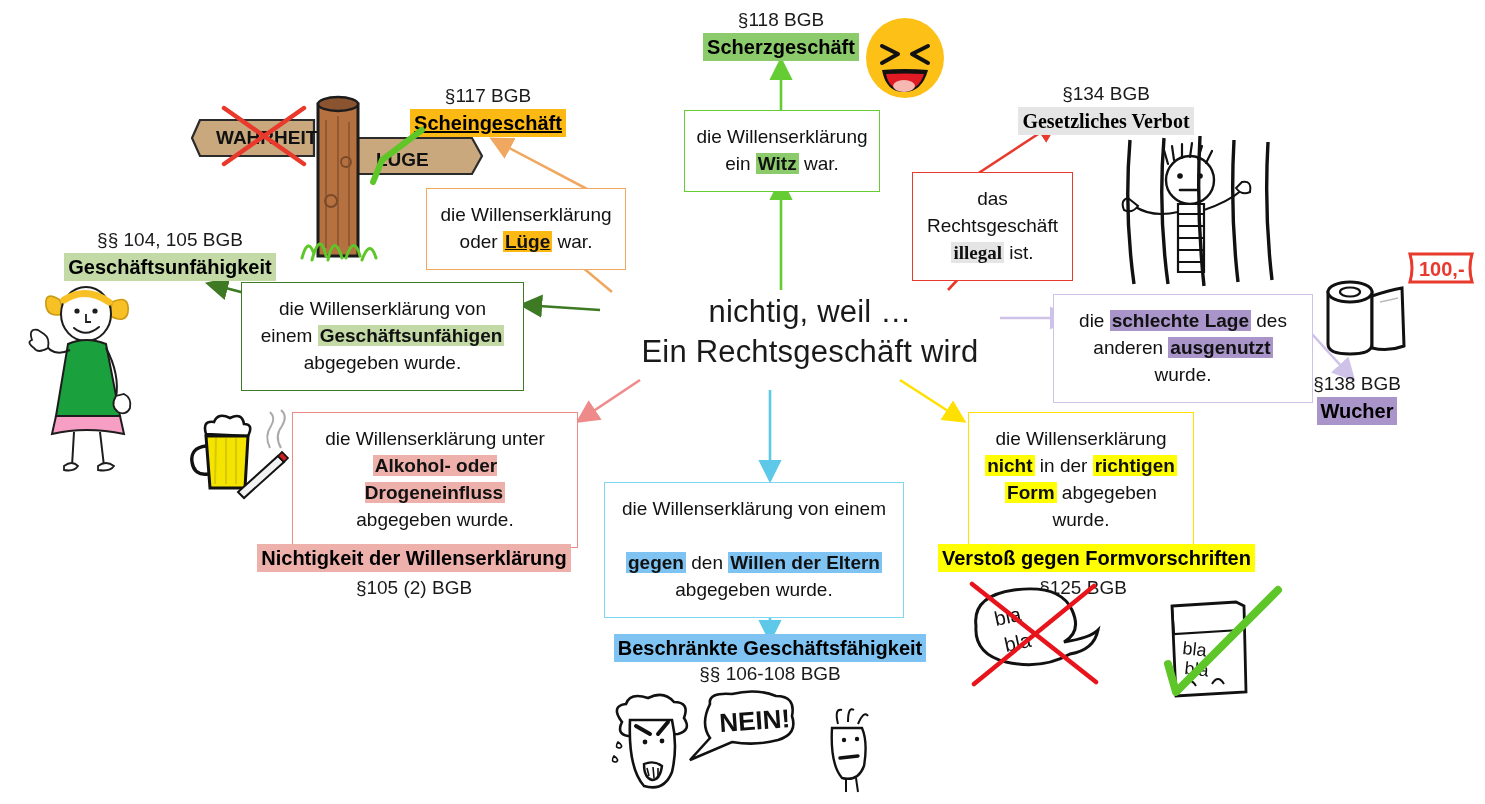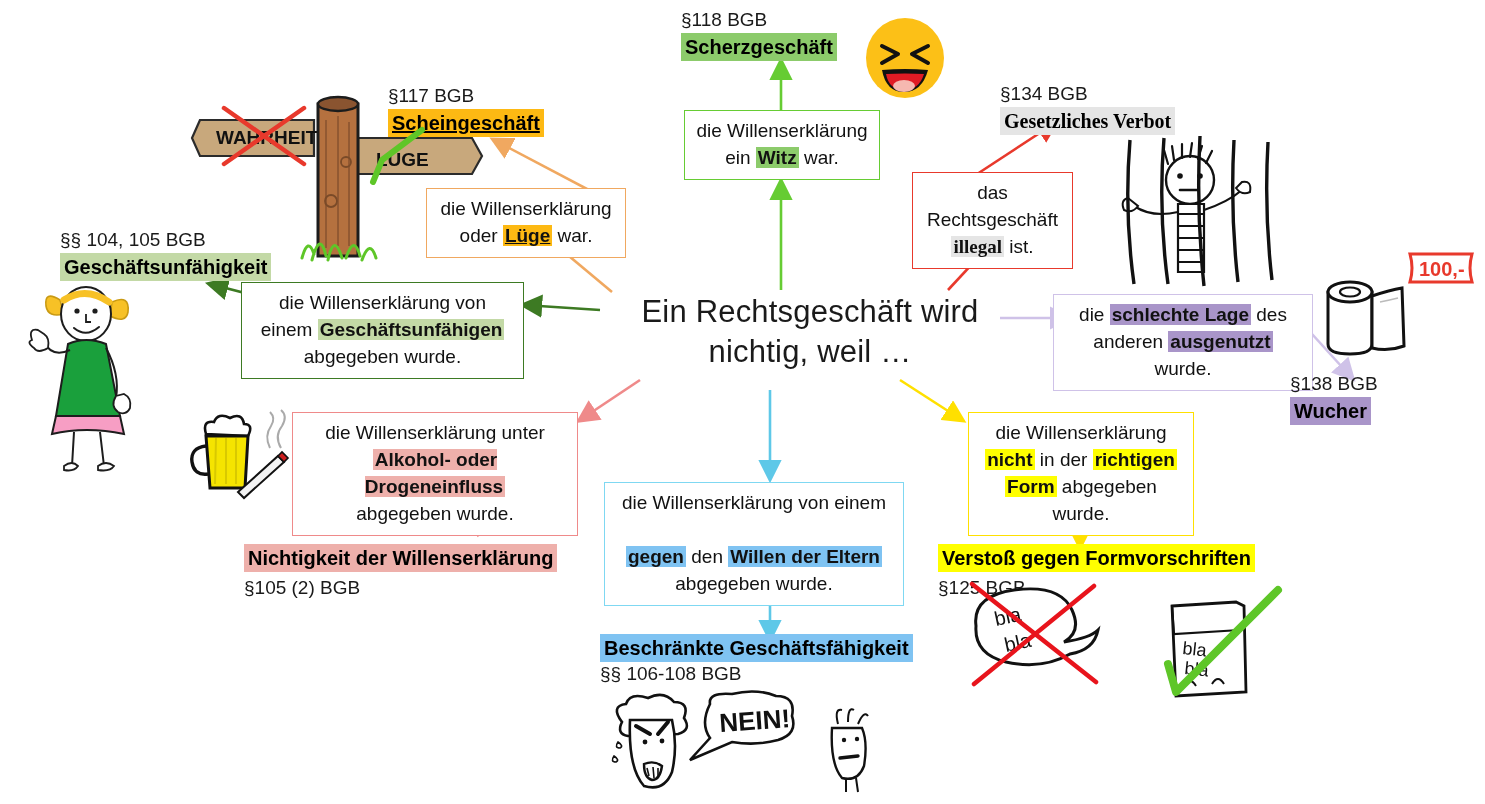--- a/index.html
+++ b/index.html
@@ -10,21 +10,21 @@
     font-family: "Liberation Sans", sans-serif;
     color: #000000;
   }
   .stage { position: absolute; inset: 0; }
   svg.arrows { position: absolute; left: 0; top: 0; width: 1485px; height: 804px; pointer-events: none; }
   svg.art { position: absolute; overflow: visible; }
 
   .box {
     position: absolute; background: #ffffff;
     border: 1.6px solid #000; text-align: center;
-    line-height: 1.42; padding: 7px 10px;
+    line-height: 1.42; padding: 13px 10px;
     font-size: 19px; color: #111;
   }
   .box b { font-weight: 700; padding: 0 2px; }
 
   .center-title {
     position: absolute; text-align: center;
     font-size: 31px; line-height: 1.3; color: #1a1a1a; font-weight: 400;
     letter-spacing: .2px;
   }
 
@@ -40,21 +40,21 @@
 
   .h-green  { background: #8ccb6b; }
   .h-orange { background: #fdb913; text-decoration: underline; }
   .h-red    { background: #e5e5e5; font-family: Liberation Serif, serif; }
   .h-lgreen { background: #c3d9a6; }
   .h-rose   { background: #eeb0ab; }
   .h-blue   { background: #7fc3f2; }
   .h-yellow { background: #ffff00; }
   .h-purple { background: #a995c9; }
 
-  .lbl { position: absolute; line-height: 1.3; white-space: nowrap; }
+  .lbl { position: absolute; text-align: center; line-height: 1.3; white-space: nowrap; }
   .lbl .sec { font-size: 19px; color: #1a1a1a; display: block; }
   .lbl .ttl { font-size: 20px; font-weight: 700; padding: 1px 4px; display: inline-block; }
 </style>
 </head>
 <body>
 
 <div class="stage">
 
   <svg class="arrows" viewBox="0 0 1485 804">
     <defs>
@@ -111,22 +111,22 @@
     <line x1="900" y1="380" x2="962" y2="420" stroke="#ffe000" stroke-width="2.6" marker-end="url(#ah-yellow)"></line>
 
     <line x1="1080" y1="500" x2="1080" y2="546" stroke="#ffe000" stroke-width="2.6" marker-end="url(#ah-yellow)"></line>
 
     <line x1="1000" y1="318" x2="1068" y2="318" stroke="#cfc2e8" stroke-width="2.6" marker-end="url(#ah-purple)"></line>
 
     <line x1="1312" y1="334" x2="1352" y2="378" stroke="#cfc2e8" stroke-width="2.6" marker-end="url(#ah-purple)"></line>
   </svg>
 
   <div class="center-title" style="left:600px; top:292px; width:420px;">
+    <div>nichtig, weil …</div>
     <div>Ein Rechtsgeschäft wird</div>
-    <div>nichtig, weil …</div>
   </div>
 
   <div class="lbl" style="left:681px; top:8px; width:200px;">
     <span class="sec">§118 BGB</span>
     <span class="ttl h-green">Scherzgeschäft</span>
   </div>
   <div class="box b-green" style="left:684px; top:110px; width:196px;">
     <span>die Willenserklärung</span><br>
     <span>ein </span><b class="h-green">Witz</b><span> war.</span>
   </div>

